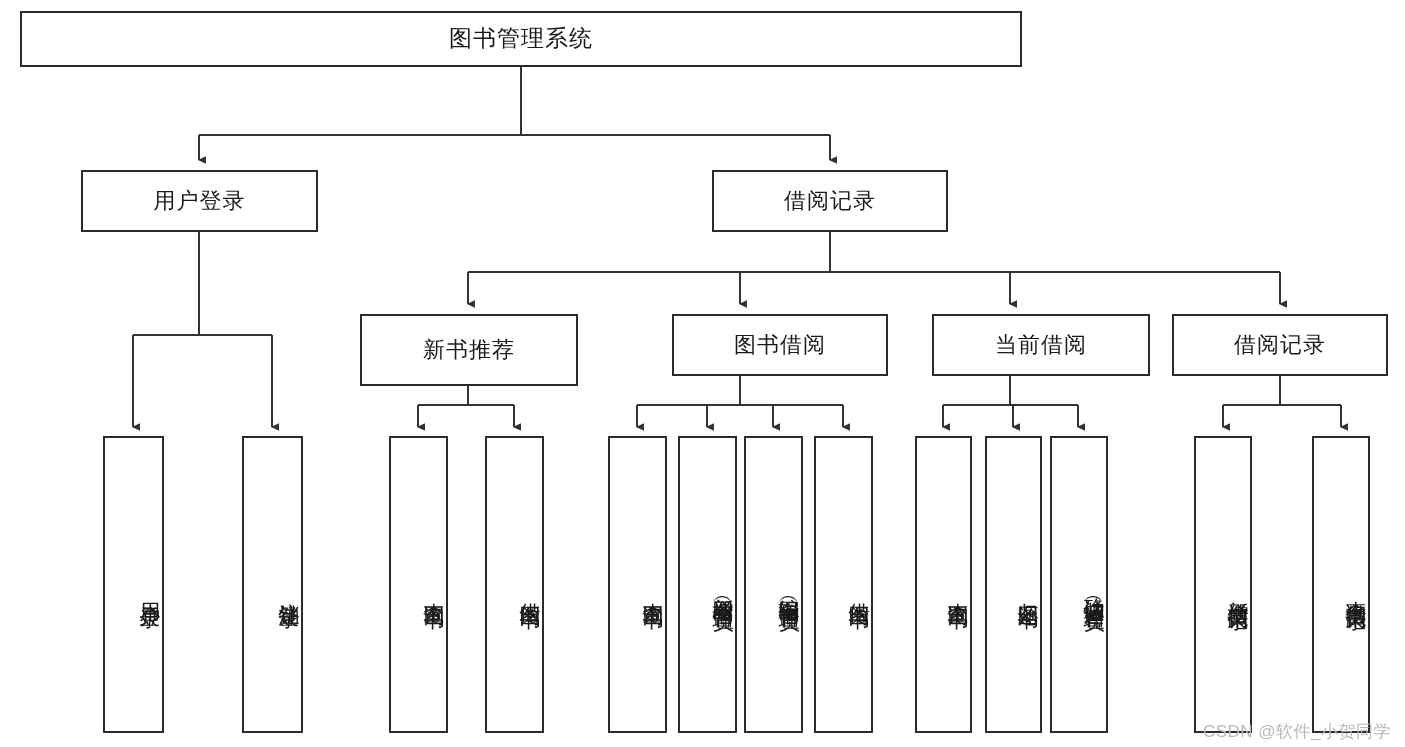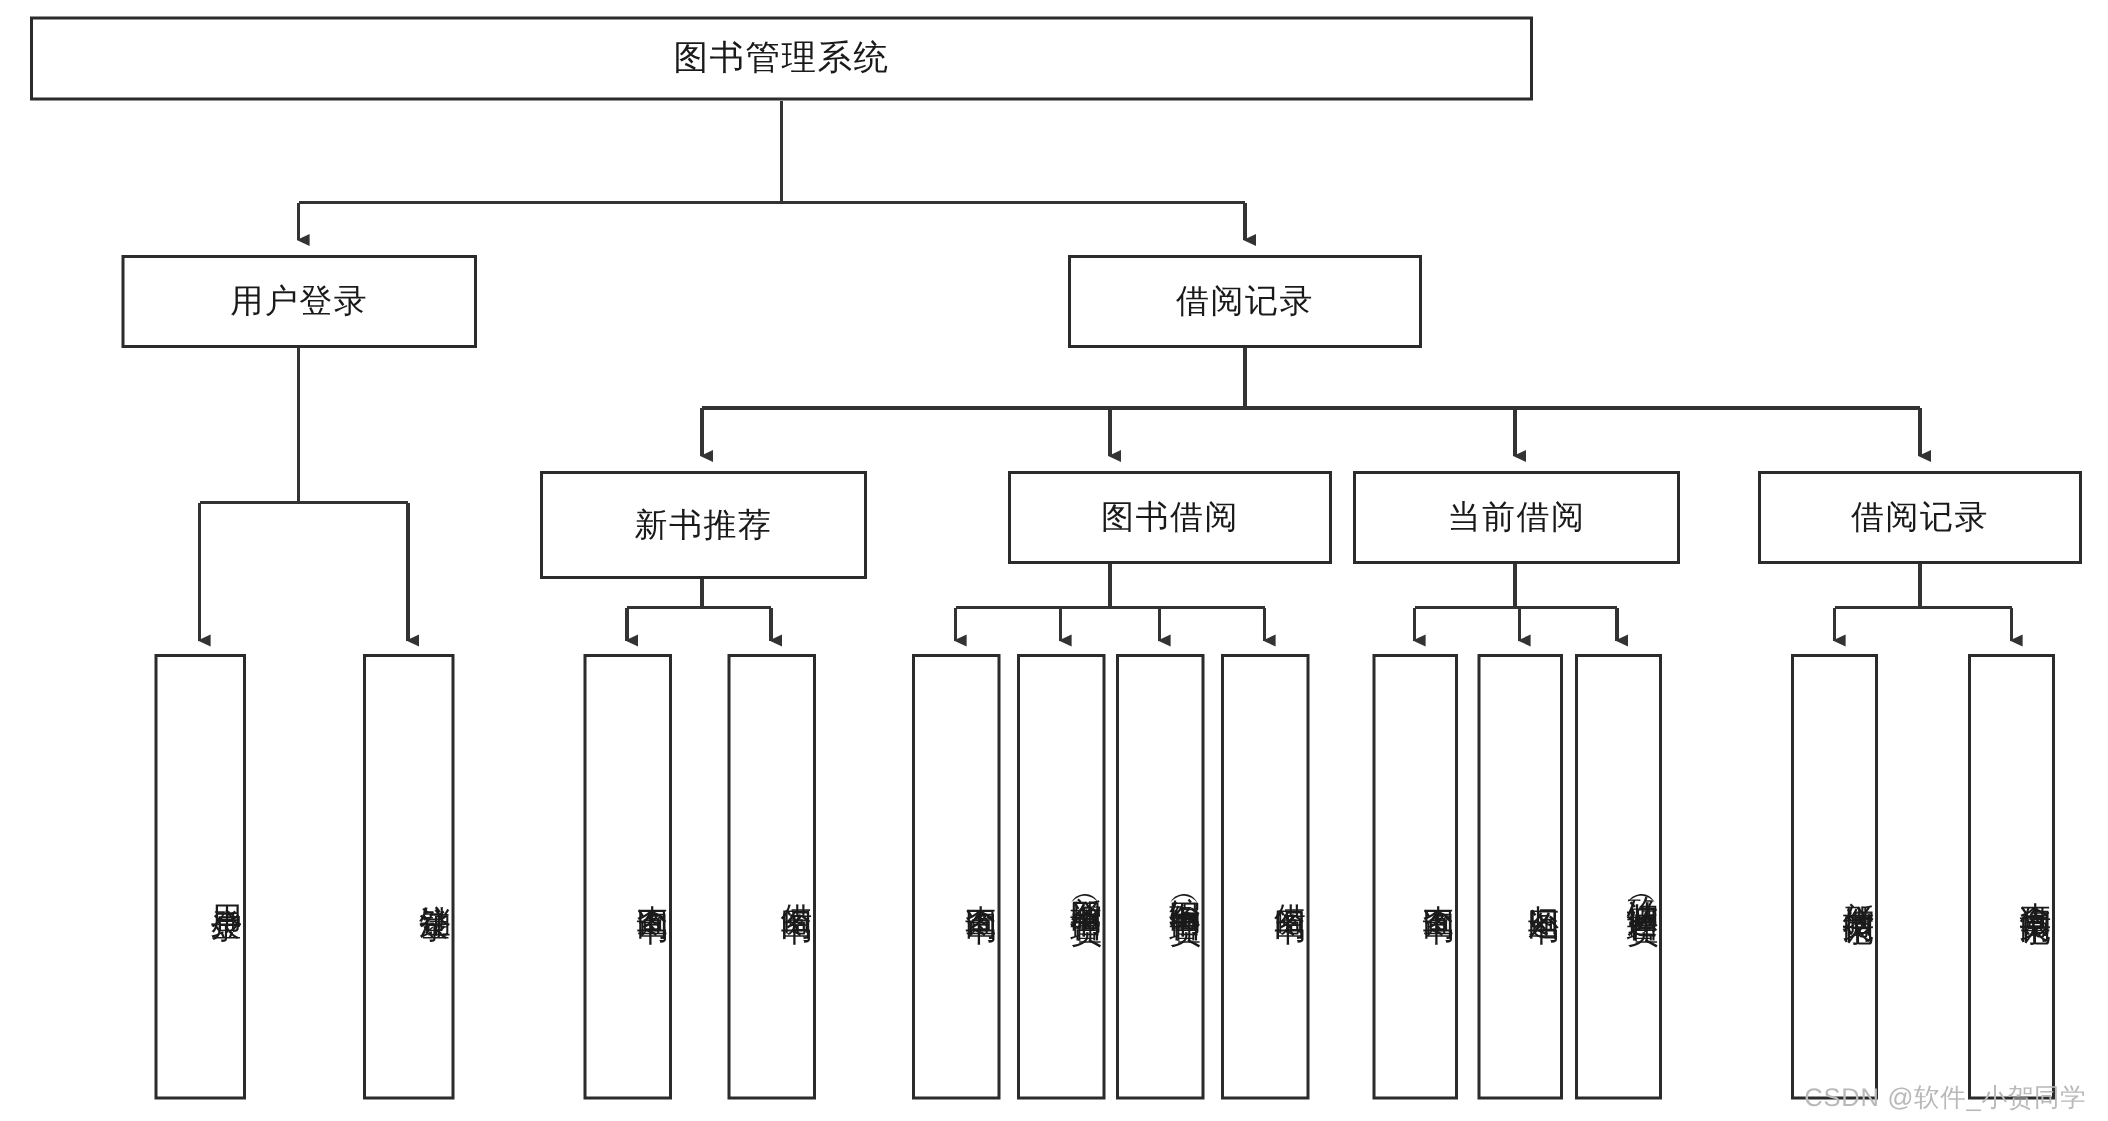--- a/index.html
+++ b/index.html
@@ -133,21 +133,21 @@
   <div class="node horiz" style="left:712px; top:170px; width:236px; height:62px;">
     <span>借阅记录</span>
   </div>
 
   <div class="node horiz" style="left:360px; top:314px; width:218px; height:72px;">
     <span>新书推荐</span>
   </div>
   <div class="node horiz" style="left:632px; top:314px; width:216px; height:62px;margin-left:40px;">
     <span>图书借阅</span>
   </div>
-  <div class="node horiz" style="left:902px; top:314px; width:218px; height:62px;">
+  <div class="node horiz" style="left:932px; top:314px; width:218px; height:62px;">
     <span>当前借阅</span>
   </div>
   <div class="node horiz" style="left:1172px; top:314px; width:216px; height:62px;">
     <span>借阅记录</span>
   </div>
 
   <div class="node vert" style="left:103px; top:436px; width:61px; height:297px;">
     <span class="vtext">用户登录</span>
   </div>
   <div class="node vert" style="left:242px; top:436px; width:61px; height:297px;">

